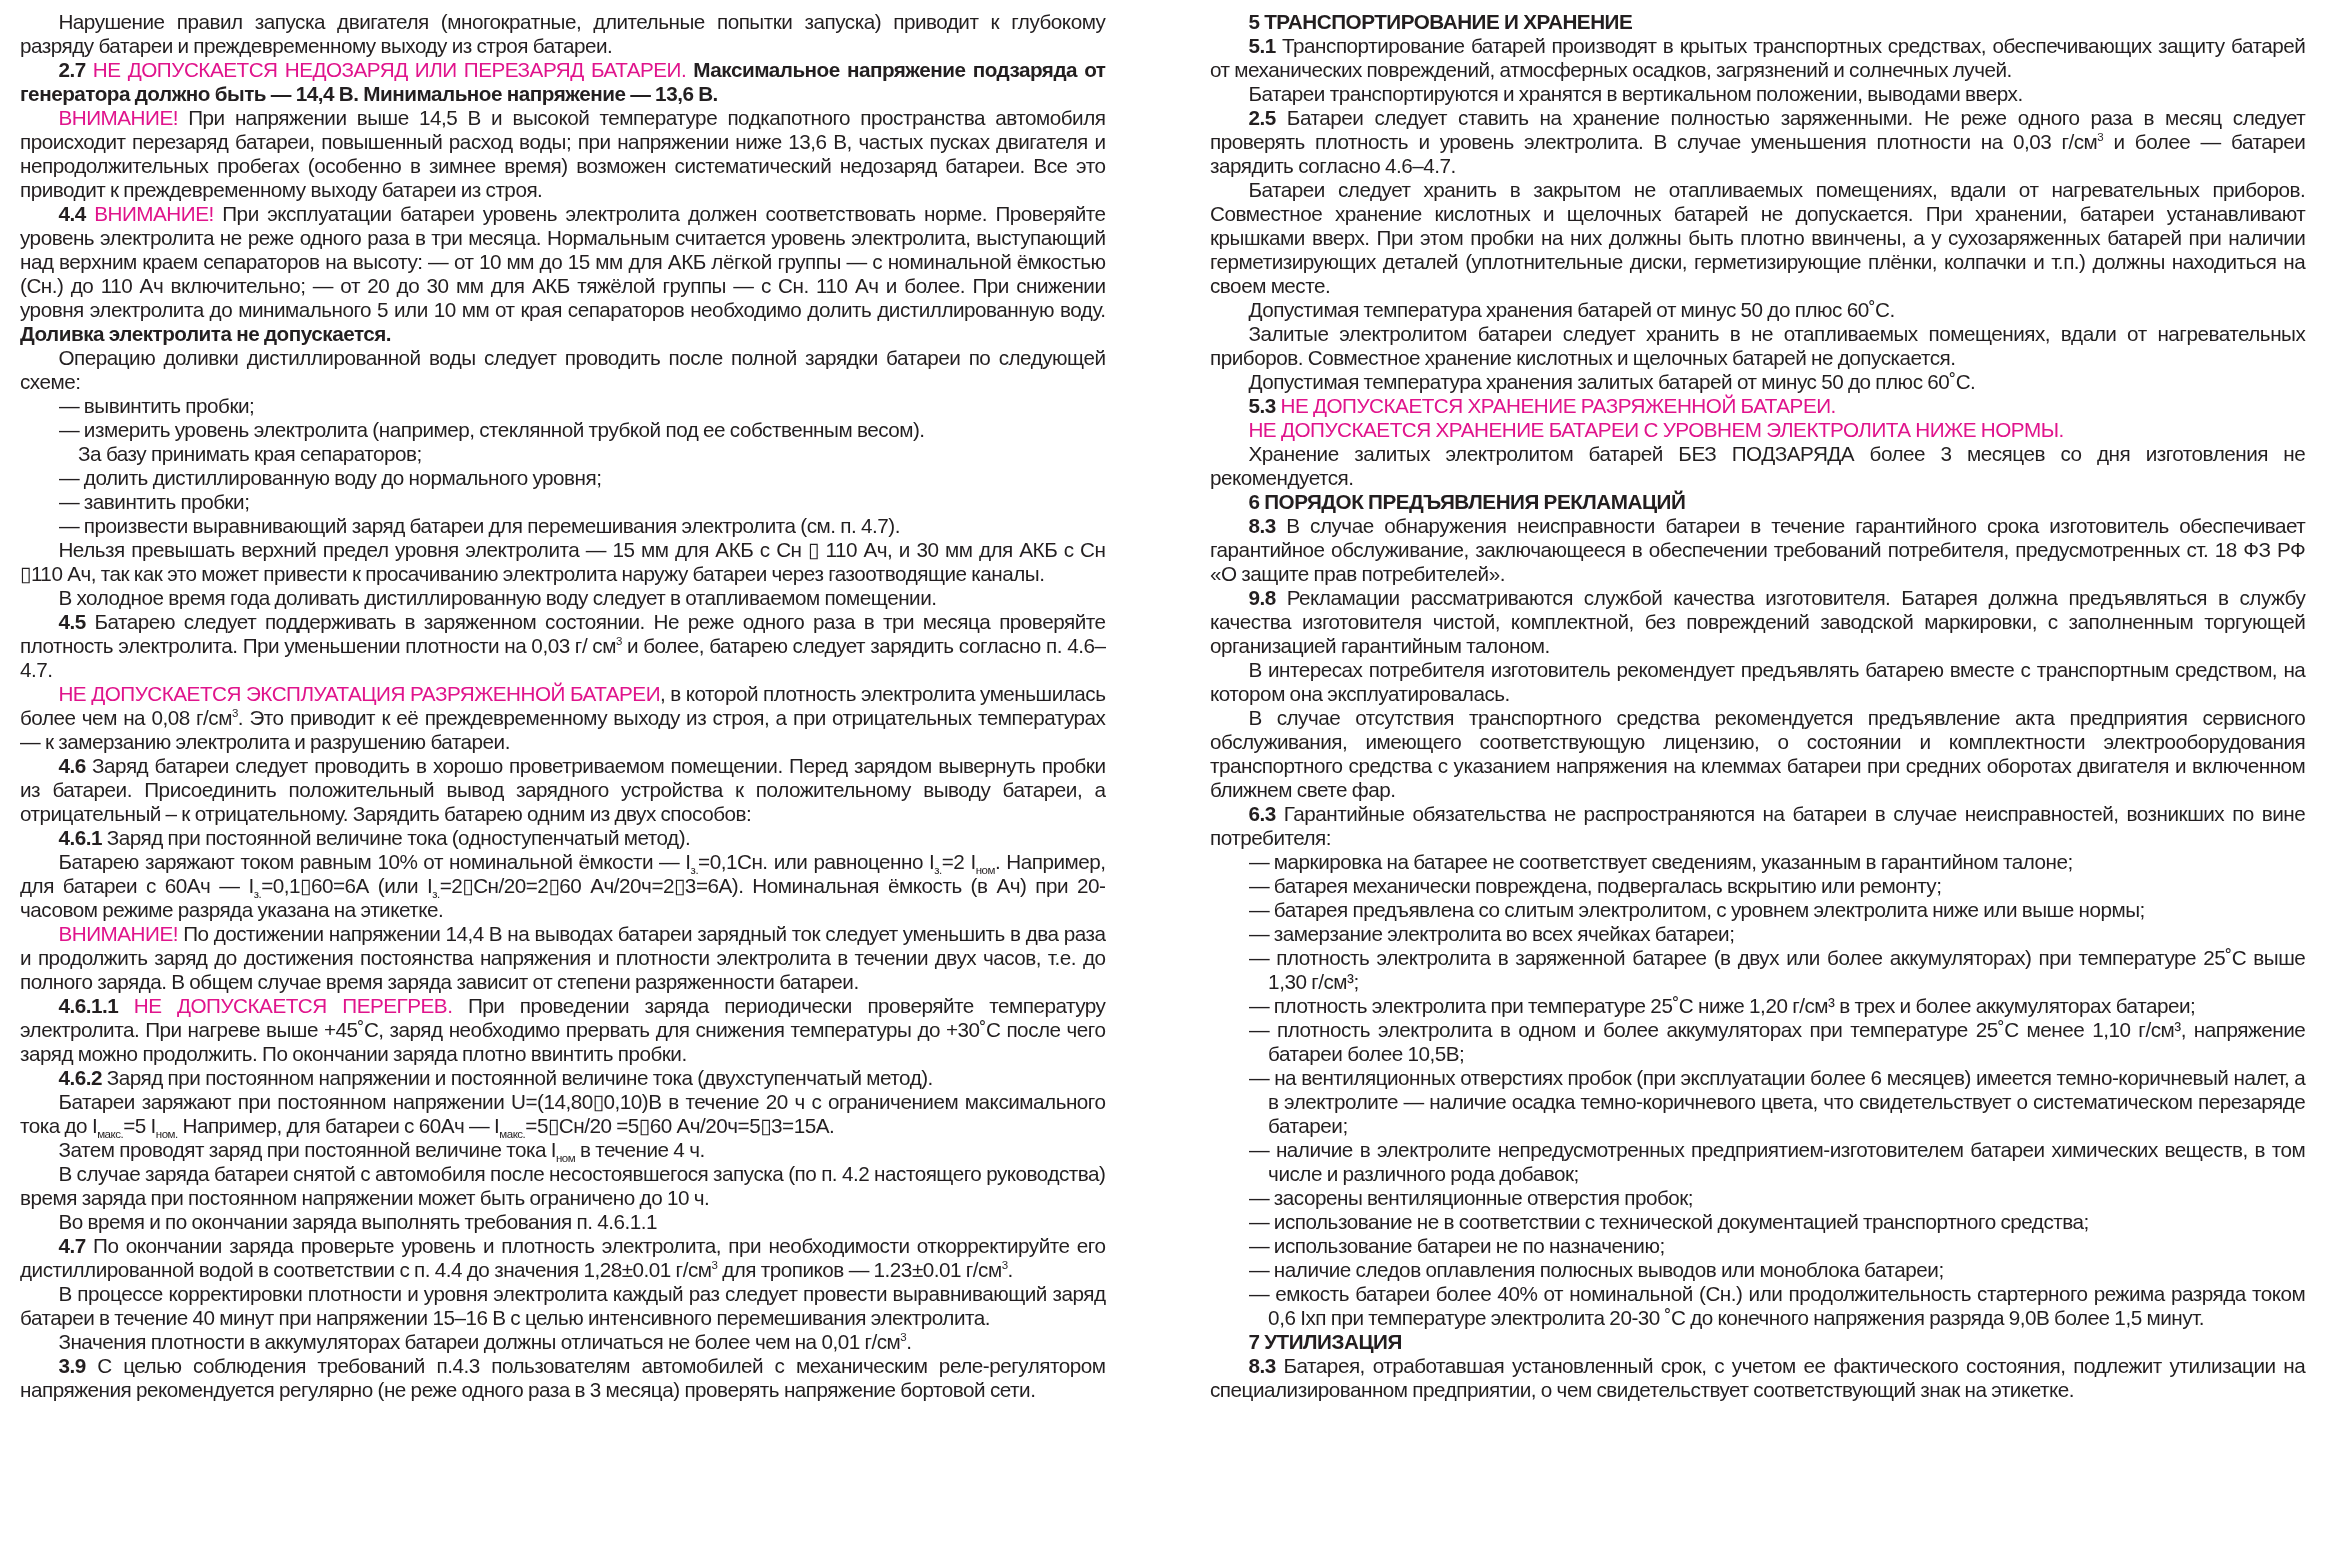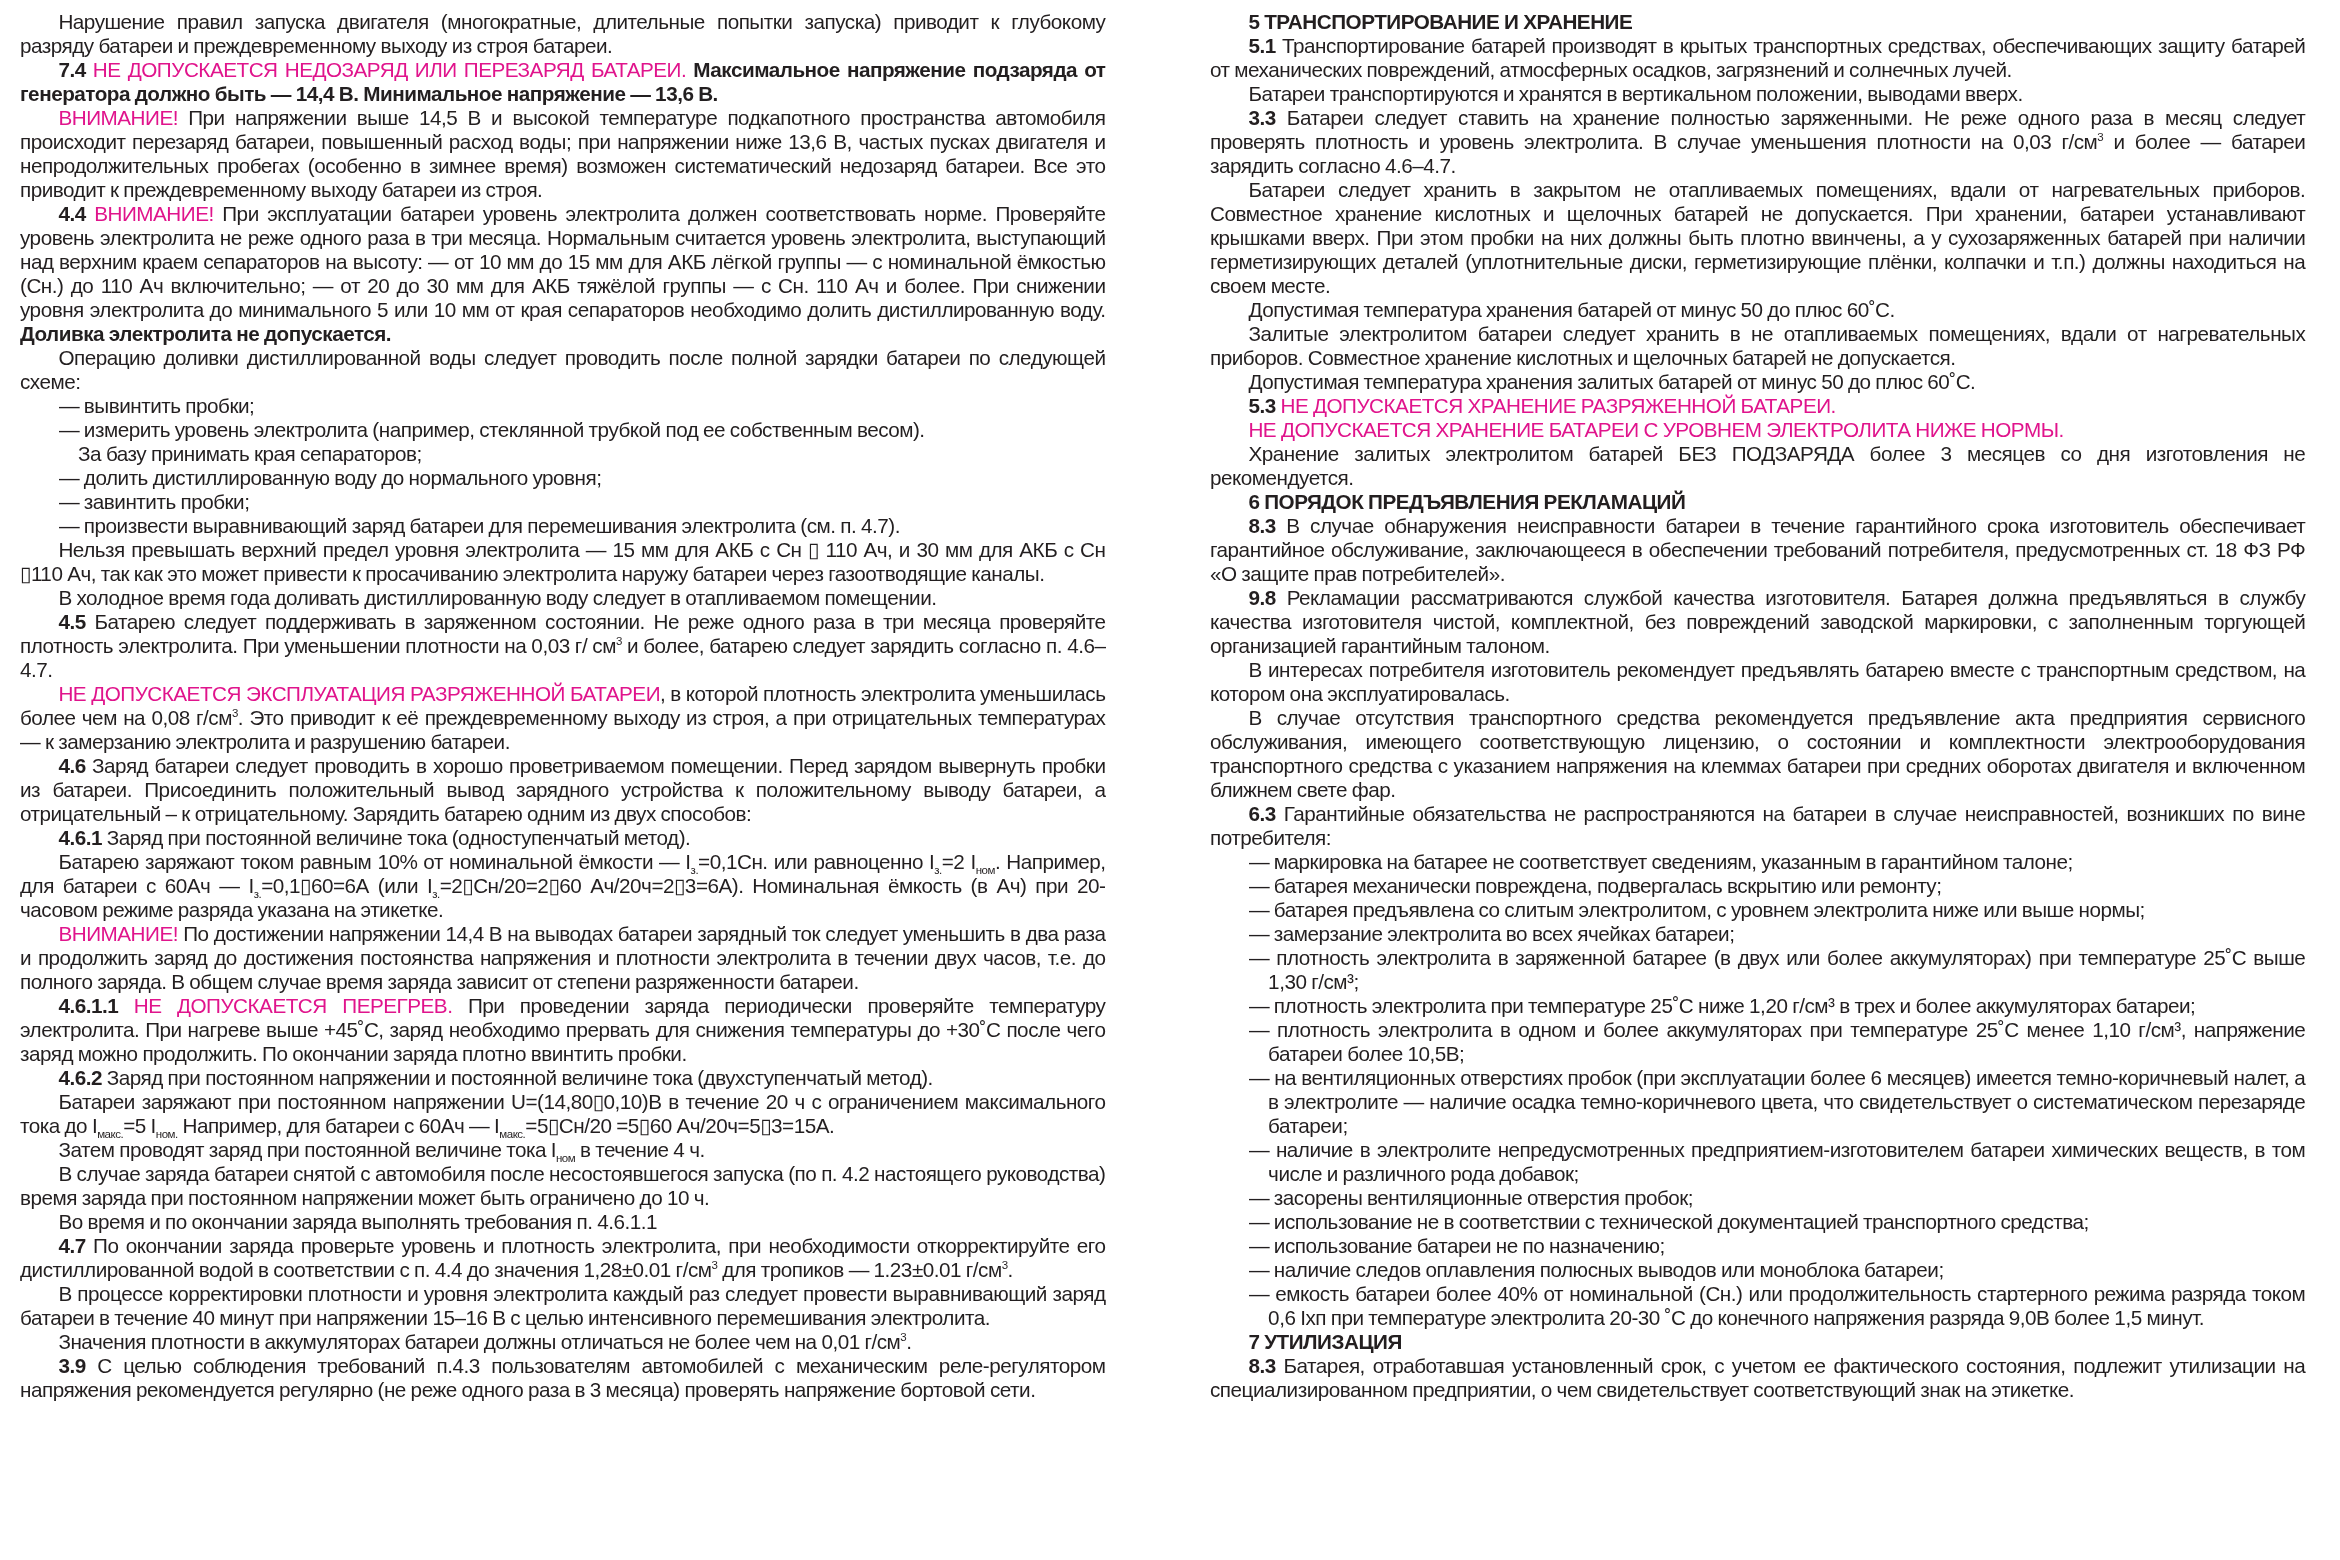--- a/index.html
+++ b/index.html
@@ -37,21 +37,21 @@
 </style>
 </head>
 <body>
 
 <div class="page">
 
   <div class="col col-left">
     <p>Нарушение правил запуска двигателя (многократные, длительные попытки запуска) приводит к глубокому разряду батареи и преждевременному выходу из строя батареи.</p>
 
     <p>
-      <span class="b">7.4</span>
+      <span class="b">2.7</span>
       <span class="m">НЕ ДОПУСКАЕТСЯ НЕДОЗАРЯД ИЛИ ПЕРЕЗАРЯД БАТАРЕИ.</span>
       <span class="b">Максимальное напряжение подзаряда от генератора должно быть — 14,4 В. Минимальное напряжение — 13,6 В.</span>
     </p>
 
     <p>
       <span class="m">ВНИМАНИЕ!</span>
       <span>При напряжении выше 14,5 В и высокой температуре подкапотного пространства автомобиля происходит перезаряд батареи, повышенный расход воды; при напряжении ниже 13,6 В, частых пусках двигателя и непродолжительных пробегах (особенно в зимнее время) возможен систематический недозаряд батареи. Все это приводит к преждевременному выходу батареи из строя.</span>
     </p>
 
     <p>
@@ -142,21 +142,21 @@
   <div class="col col-right">
     <h2>5 ТРАНСПОРТИРОВАНИЕ И ХРАНЕНИЕ</h2>
 
     <p>
       <span class="b">5.1</span>
       <span>Транспортирование батарей производят в крытых транспортных средствах, обеспечивающих защиту батарей от механических повреждений, атмосферных осадков, загрязнений и солнечных лучей.</span>
     </p>
     <p>Батареи транспортируются и хранятся в вертикальном положении, выводами вверх.</p>
 
     <p>
-      <span class="b">3.3</span>
+      <span class="b">2.5</span>
       <span>Батареи следует ставить на хранение полностью заряженными. Не реже одного раза в месяц следует проверять плотность и уровень электролита. В случае уменьшения плотности на 0,03 г/см</span><sup>3</sup><span> и более — батареи зарядить согласно 4.6–4.7.</span>
     </p>
 
     <p>Батареи следует хранить в закрытом не отапливаемых помещениях, вдали от нагревательных приборов. Совместное хранение кислотных и щелочных батарей не допускается. При хранении, батареи устанавливают крышками вверх. При этом пробки на них должны быть плотно ввинчены, а у сухозаряженных батарей при наличии герметизирующих деталей (уплотнительные диски, герметизирующие плёнки, колпачки и т.п.) должны находиться на своем месте.</p>
     <p>Допустимая температура хранения батарей от минус 50 до плюс 60˚С.</p>
     <p>Залитые электролитом батареи следует хранить в не отапливаемых помещениях, вдали от нагревательных приборов. Совместное хранение кислотных и щелочных батарей не допускается.</p>
     <p>Допустимая температура хранения залитых батарей от минус 50 до плюс 60˚С.</p>
 
     <p>
       <span class="b">5.3</span>

